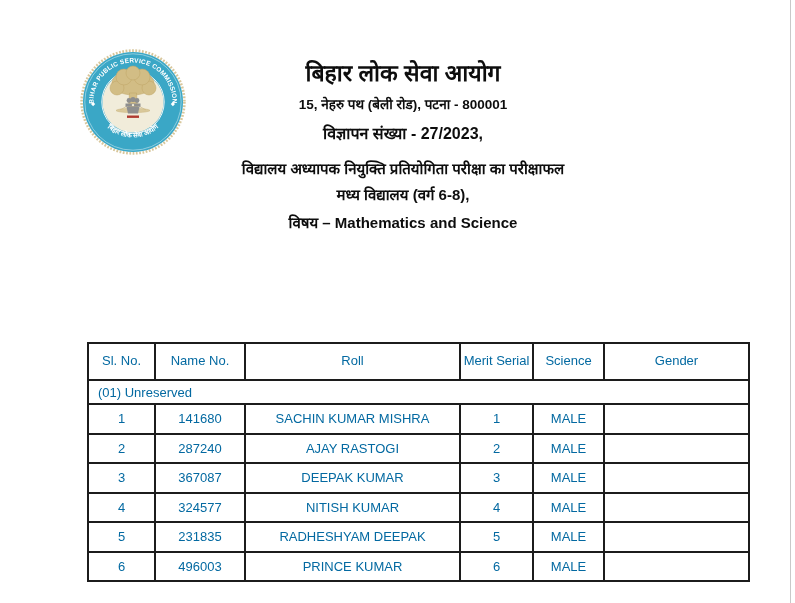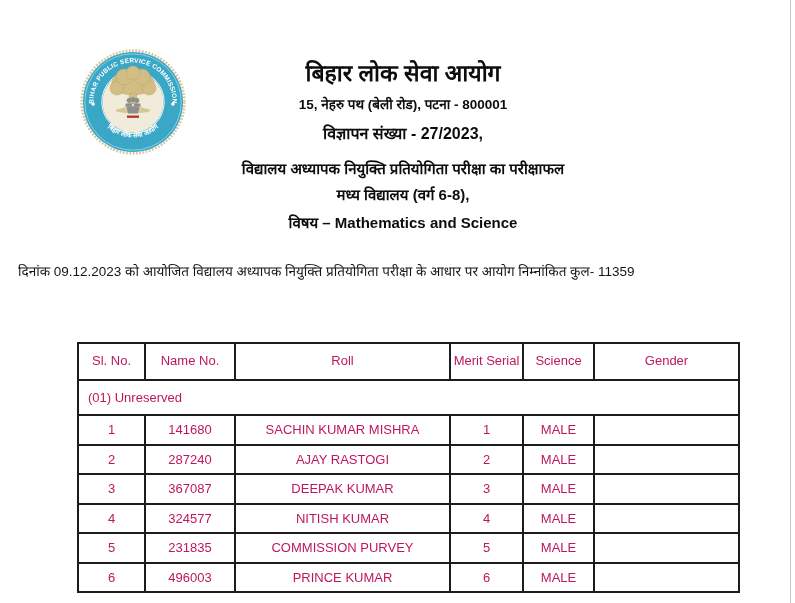--- a/index.html
+++ b/index.html
@@ -28,36 +28,36 @@
   .org-address  { top: 95px;  font-size: 13.5px; }
   .adv-no       { top: 122px; font-size: 16px; }
   .exam-title   { top: 158px; font-size: 15px; }
   .school-level { top: 184px; font-size: 15px; }
   .subject-line { top: 212px; font-size: 15px; }
   .intro {
     position: absolute; left: 18px; top: 259px; width: 762px;
     font-size: 13.5px; line-height: 26px; color: #141414;
   }
   table.result {
-    position: absolute; left: 77px; top: 342px;
+    position: absolute; left: 87px; top: 342px;
     width: 661px;
     border-collapse: collapse; table-layout: fixed;
-    font-size: 13px; color: #be185d;
+    font-size: 13px; color: #0369a1;
   }
   table.result th, table.result td {
     border: 2px solid #1c1c1c;
     padding: 0 2px;
     text-align: center;
     vertical-align: middle;
     font-weight: normal;
     overflow: hidden;
     white-space: nowrap;
   }
   table.result thead th { height: 37px; line-height: 1.3; white-space: normal; }
-  tr.section-row td { height: 35px; text-align: left; padding-left: 9px; }
+  tr.section-row td { height: 24px; text-align: left; padding-left: 9px; }
   tr.data-row td { height: 29.5px; }
   td.cell-name { text-align: left; padding-left: 10px; margin-left: 27px; }
 </style>
 </head>
 <body>
 
 <div class="page-edge-line"></div>
 
 <svg class="seal" viewBox="0 0 106 106">
   <defs>
@@ -107,21 +107,20 @@
 </svg>
 
 <div class="hdr org-name">बिहार लोक सेवा आयोग</div>
 <div class="hdr org-address">15, नेहरु पथ (बेली रोड), पटना - 800001</div>
 <div class="hdr adv-no">विज्ञापन संख्या - 27/2023,</div>
 <div class="hdr exam-title">विद्यालय अध्यापक नियुक्ति प्रतियोगिता परीक्षा का परीक्षाफल</div>
 <div class="hdr school-level">मध्य विद्यालय (वर्ग 6-8),</div>
 <div class="hdr subject-line">विषय – Mathematics and Science</div>
 
 <div class="intro">
-  <div>दिनांक 09.12.2023 को आयोजित विद्यालय अध्यापक नियुक्ति प्रतियोगिता परीक्षा के आधार पर आयोग निम्नांकित कुल- 11359</div>
 </div>
 
 <table class="result">
   <colgroup>
     <col style="width:67px">
       <col style="width:90px">
       <col style="width:215px">
     <col style="width:73px">
       <col style="width:71px">
       <col style="width:145px">
@@ -168,21 +167,21 @@
       <td>4</td>
       <td>324577</td>
       <td class="cell-name">NITISH KUMAR</td>
       <td>4</td>
       <td>MALE</td>
       <td></td>
     </tr>
     <tr class="data-row">
       <td>5</td>
       <td>231835</td>
-      <td class="cell-name">COMMISSION PURVEY</td>
+      <td class="cell-name">RADHESHYAM DEEPAK</td>
       <td>5</td>
       <td>MALE</td>
       <td></td>
     </tr>
     <tr class="data-row">
       <td>6</td>
       <td>496003</td>
       <td class="cell-name">PRINCE KUMAR</td>
       <td>6</td>
       <td>MALE</td>

